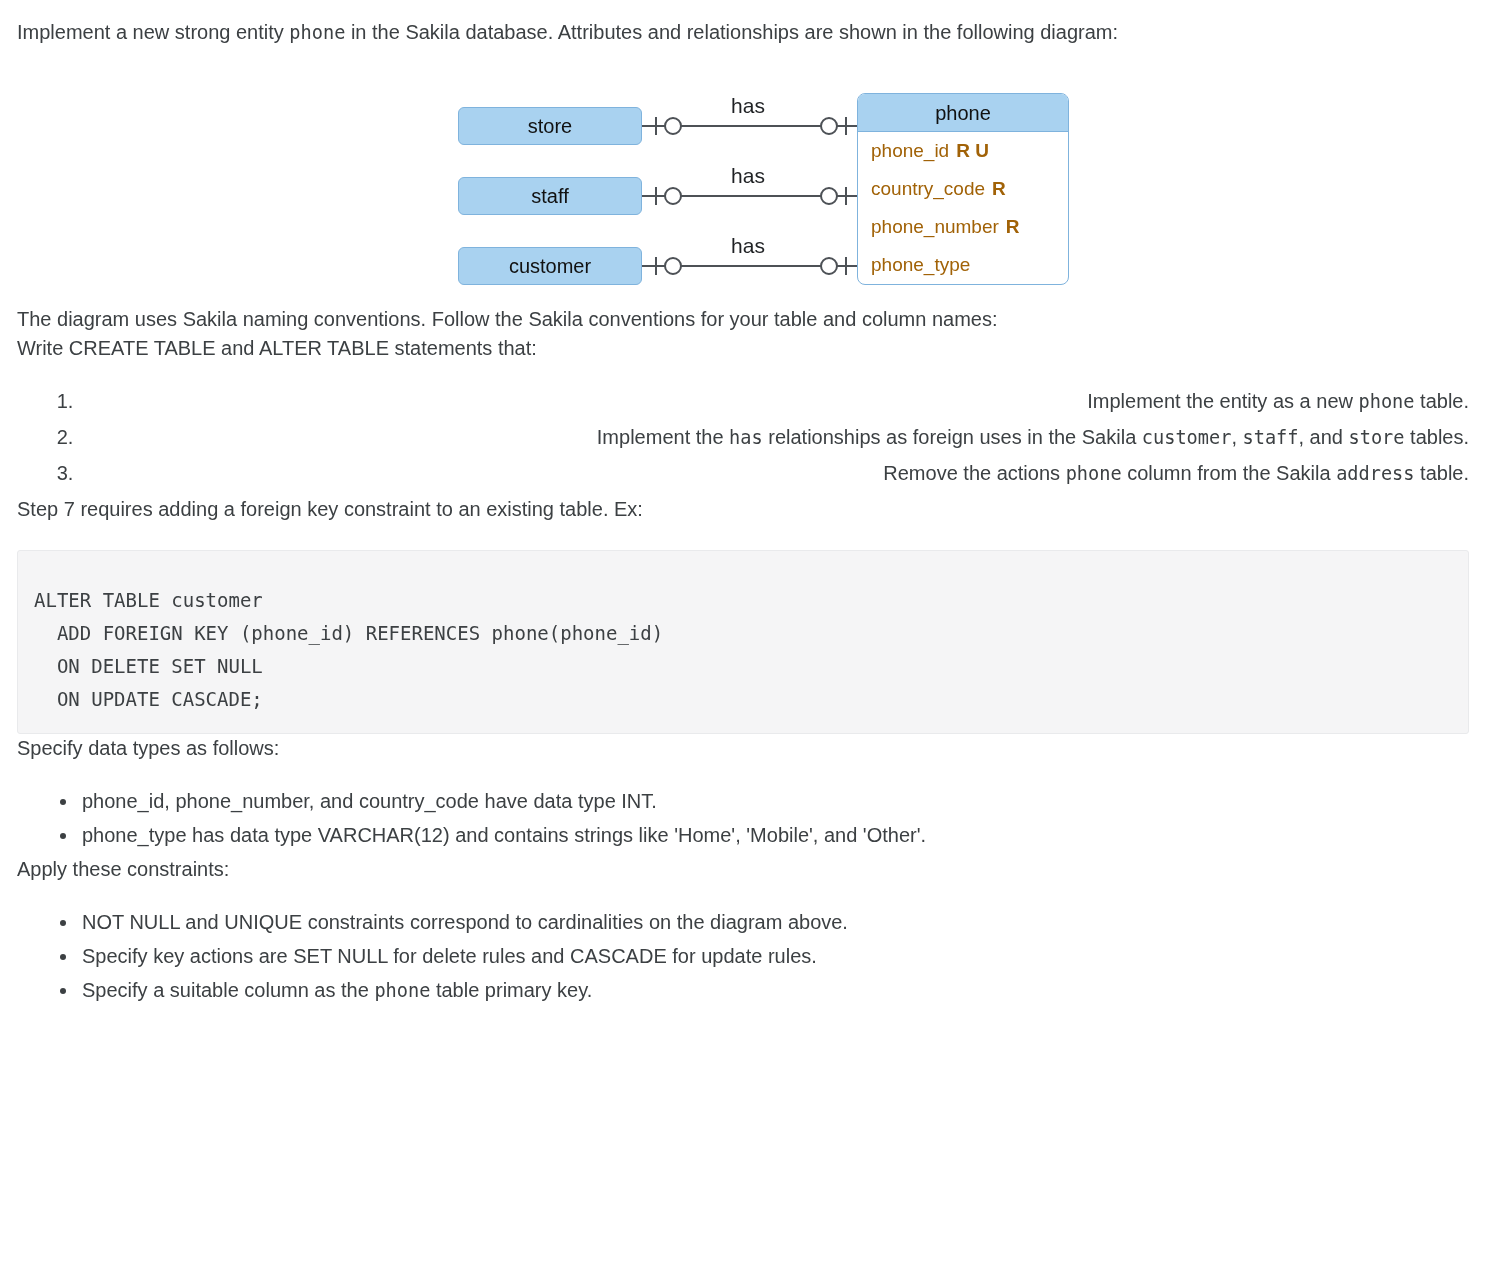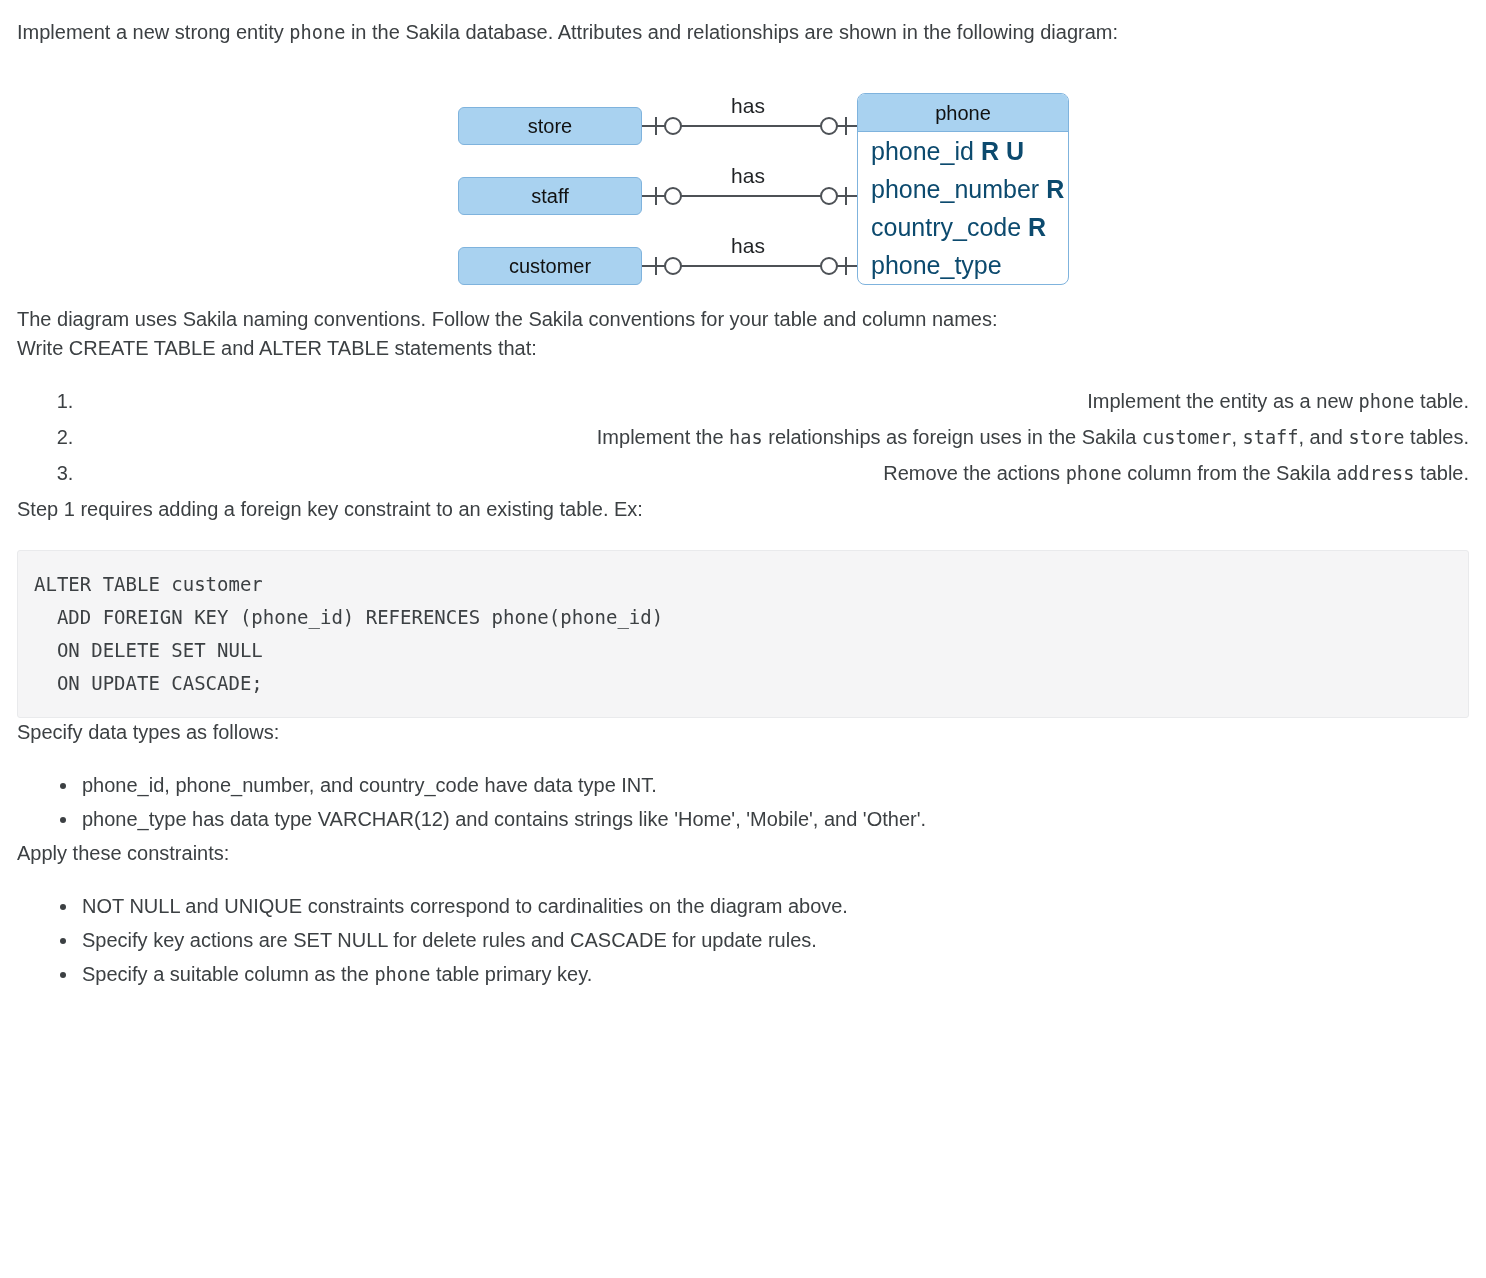--- a/index.html
+++ b/index.html
@@ -78,33 +78,33 @@
     text-align: center;
     background: var(--entity-fill, #a9d2f0);
     border-bottom: 1.5px solid var(--entity-border, #7fb3dd);
     color: #111111;
     font-size: 20px;
   }
   .phone-row {
     height: 38px;
     line-height: 38px;
     padding-left: 13px;
-    font-size: 25px;
-    color: #0c4a6e;
+    font-size: 19px;
+    color: #a16207;
     white-space: nowrap;
   }
   .phone-row .flags { font-weight: bold; margin-left: 7px; }
 
   
   pre.codeblock {
     margin-top: 26px;
     background: #f5f5f6;
     border: 1px solid #e9eaec;
     border-radius: 3px;
-    padding: 17px 20px 17px 16px;
+    padding: 33px 20px 17px 16px;
     font-family: "DejaVu Sans Mono", "Liberation Mono", monospace;
     font-size: 19px;
     line-height: 1.74;
     color: #3c4043;
     white-space: pre;
   }
 </style>
 </head>
 <body>
 
@@ -146,38 +146,38 @@
     <div class="entity" style="left:441px; top:86px;">
         <span>staff</span>
       </div>
     <div class="entity" style="left:441px; top:156px;">
         <span>customer</span>
       </div>
 
     <div class="phone-table">
       <div class="phone-header">phone</div>
       <div class="phone-row"><span>phone_id</span><span class="flags">R U</span></div>
+      <div class="phone-row"><span>country_code</span><span class="flags">R</span></div>
       <div class="phone-row"><span>phone_number</span><span class="flags">R</span></div>
-      <div class="phone-row"><span>country_code</span><span class="flags">R</span></div>
       <div class="phone-row"><span>phone_type</span><span class="flags"></span></div>
     </div>
   </div>
 
   <p class="para">The diagram uses Sakila naming conventions. Follow the Sakila conventions for your table and column names:</p>
 
 
   <p class="para">Write CREATE TABLE and ALTER TABLE statements that:</p>
 
   <ol class="numbers">
     <li><span>Implement the entity as a new </span><code>phone</code><span> table.</span></li>
     <li><span>Implement the </span><code>has</code><span> relationships as foreign uses in the Sakila </span><code>customer</code><span>, </span><code>staff</code><span>, and </span><code>store</code><span> tables.</span></li>
     <li><span>Remove the actions </span><code>phone</code><span> column from the Sakila </span><code>address</code><span> table.</span></li>
   </ol>
 
-  <p class="para">Step 1 requires adding a foreign key constraint to an existing table. Ex:</p>
+  <p class="para">Step 7 requires adding a foreign key constraint to an existing table. Ex:</p>
 
   <pre class="codeblock">ALTER TABLE customer
   ADD FOREIGN KEY (phone_id) REFERENCES phone(phone_id)
   ON DELETE SET NULL
   ON UPDATE CASCADE;</pre>
 
   <p class="para">Specify data types as follows:</p>
 
   <ul class="bullets">
     <li><span>phone_id, phone_number, and country_code have data type INT.</span></li>

